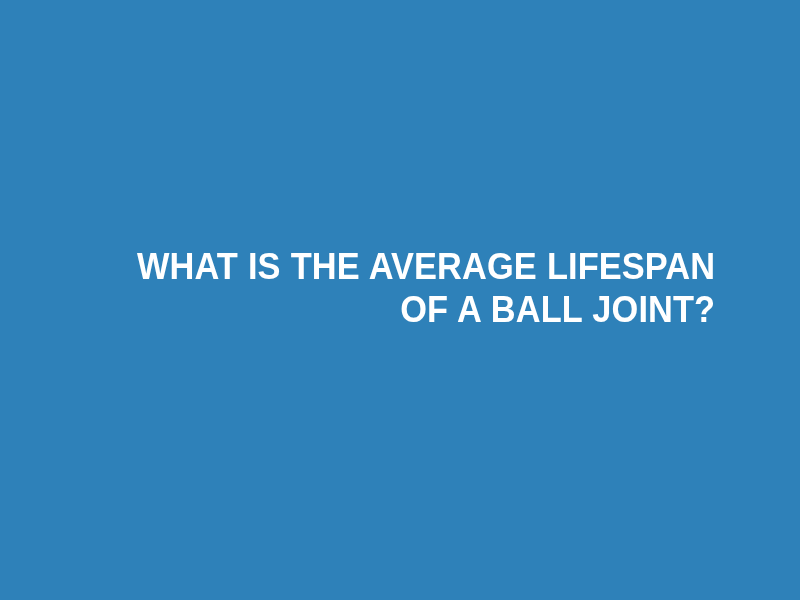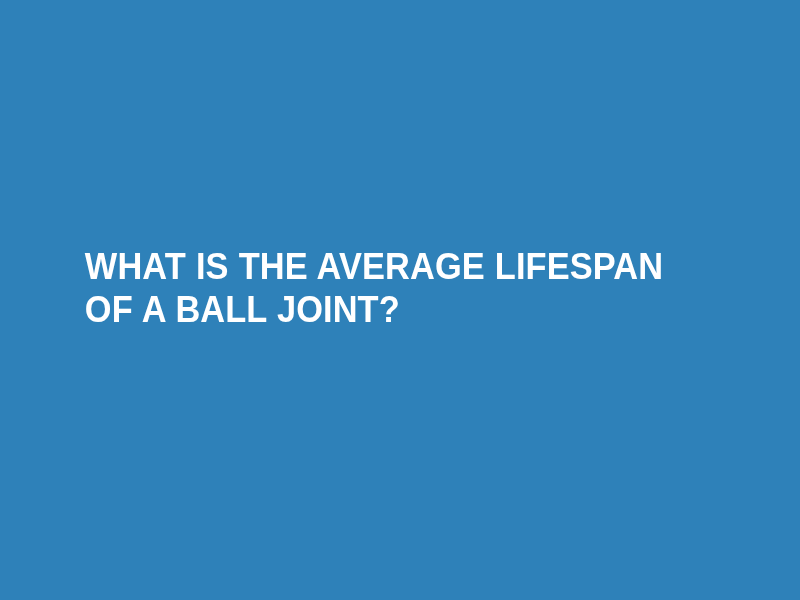--- a/index.html
+++ b/index.html
@@ -26,21 +26,21 @@
     display: flex;
     align-items: center;
     justify-content: center;
   }
 
   
   .hero-title-block {
     width: 660px;
     margin: 1px;
     padding: 0;
-    text-align: left;
+    text-align: right;
     
     transform: translateY(-12px);
   }
 
   .hero-title {
     margin: 0;
     padding: 0;
     color: #ffffff;
     font-family: "Liberation Sans", sans-serif;
     font-weight: 700;

